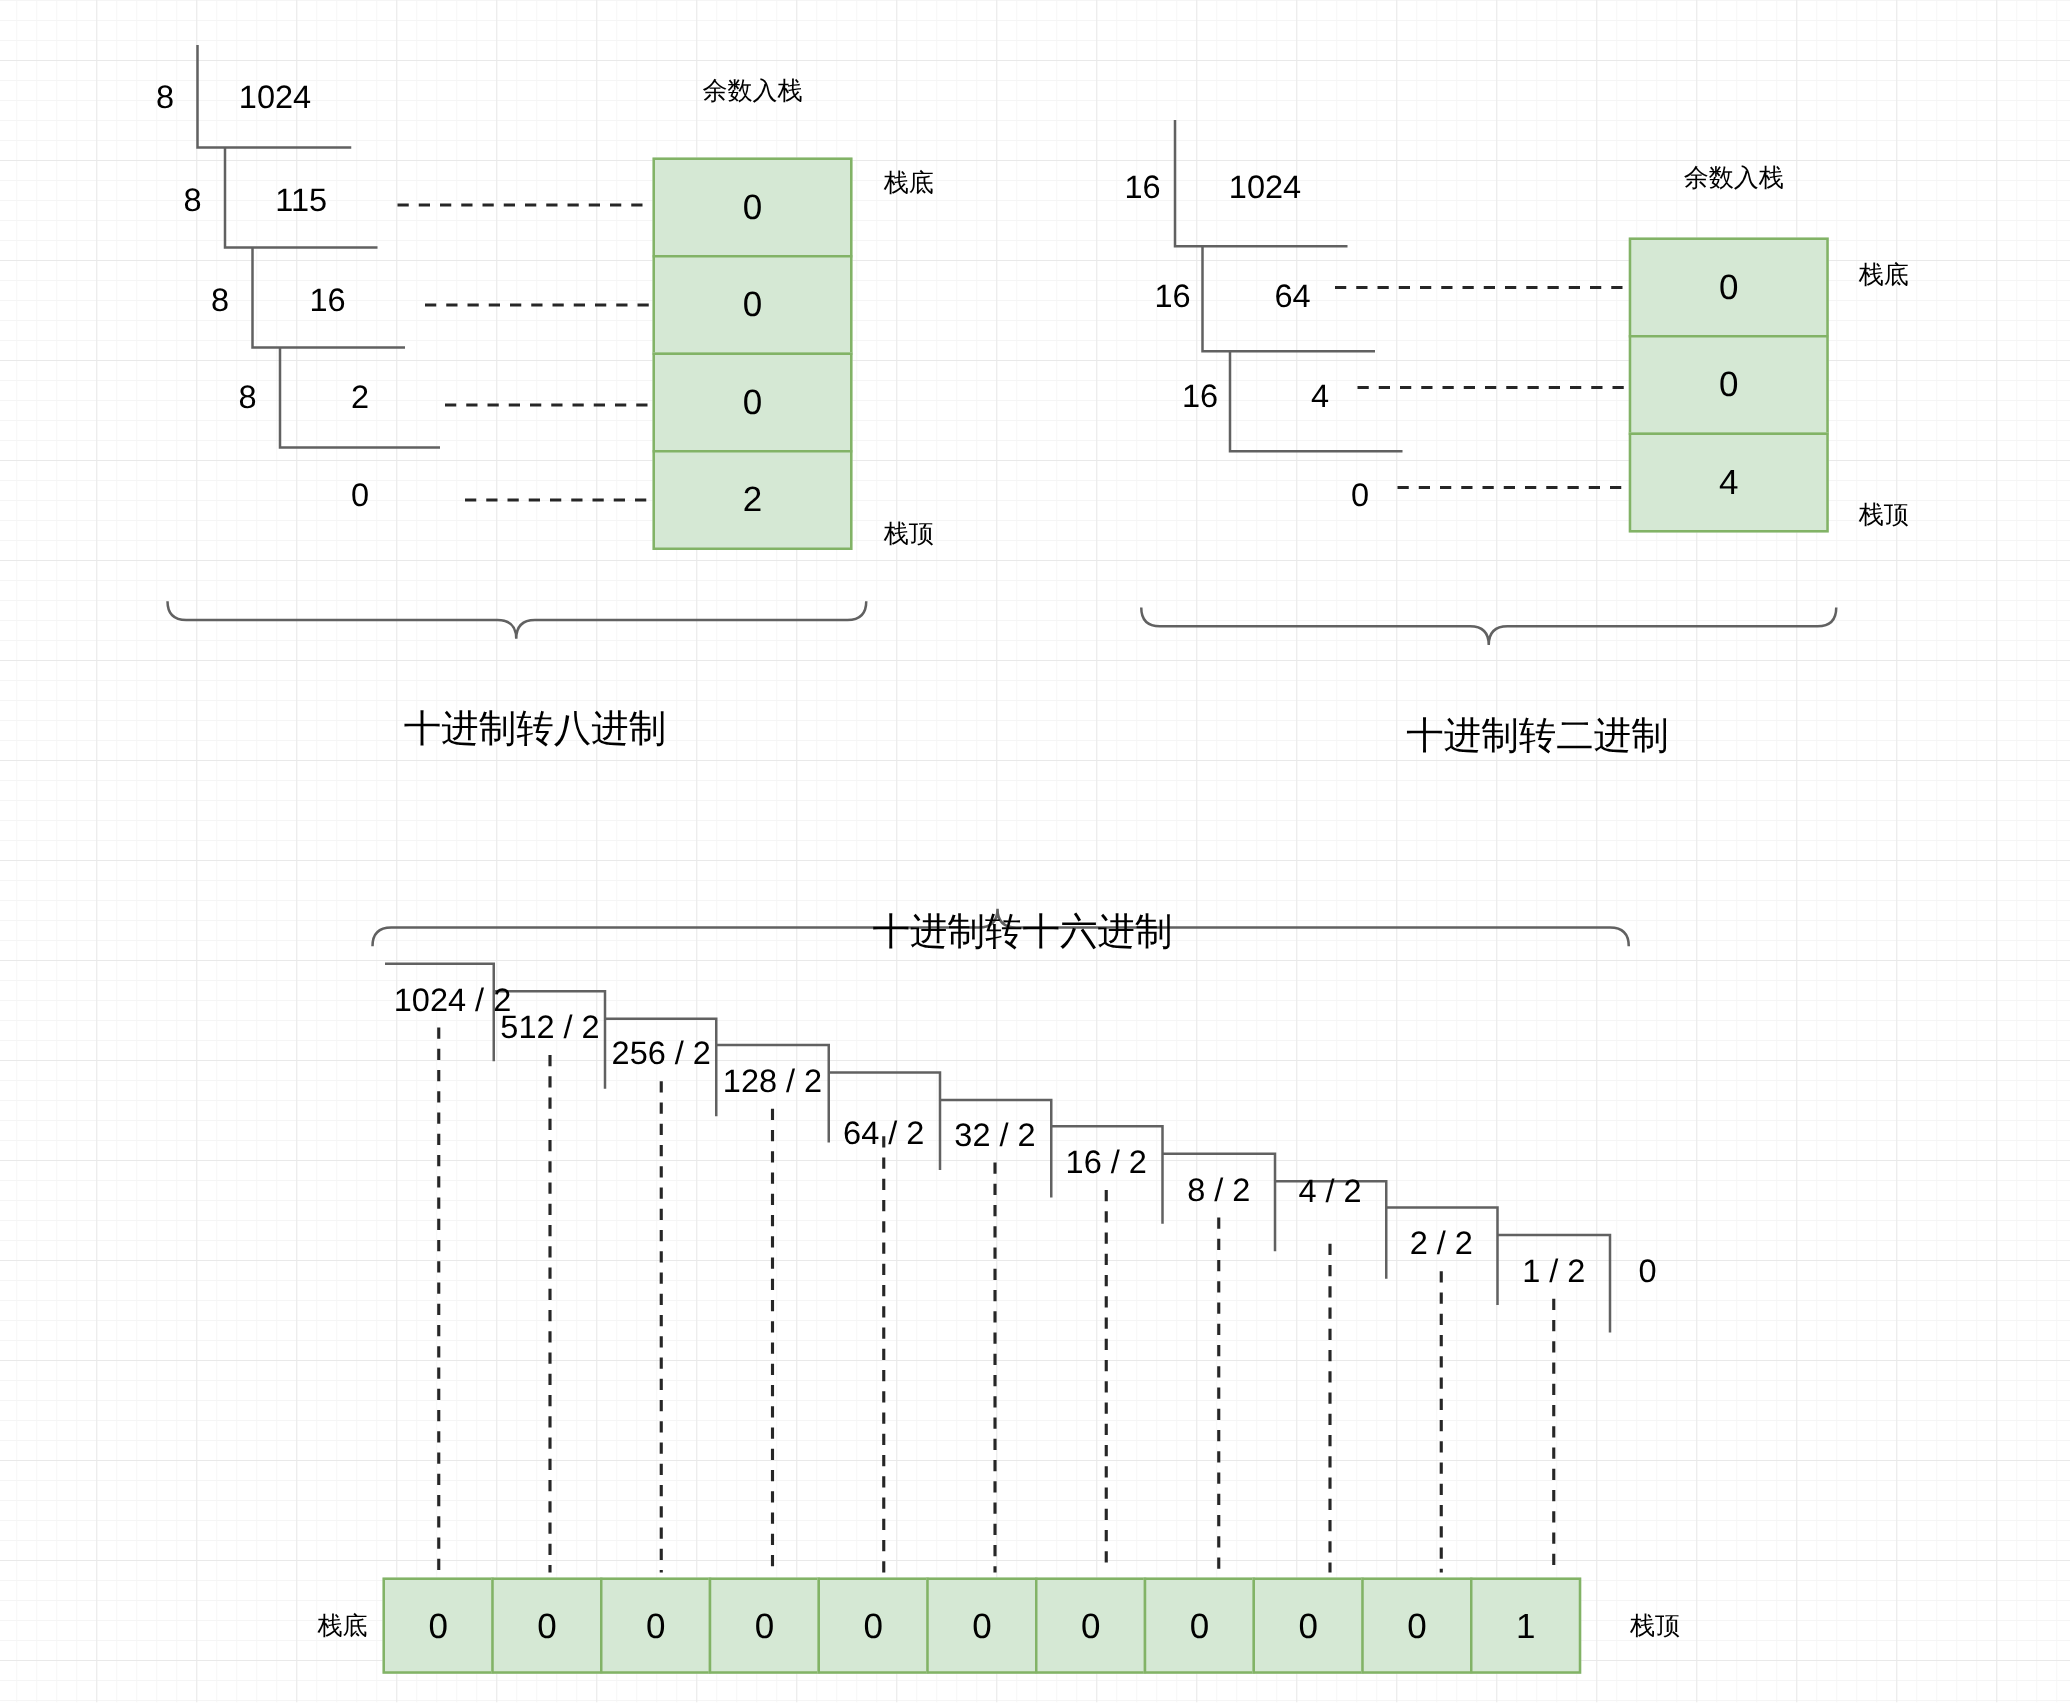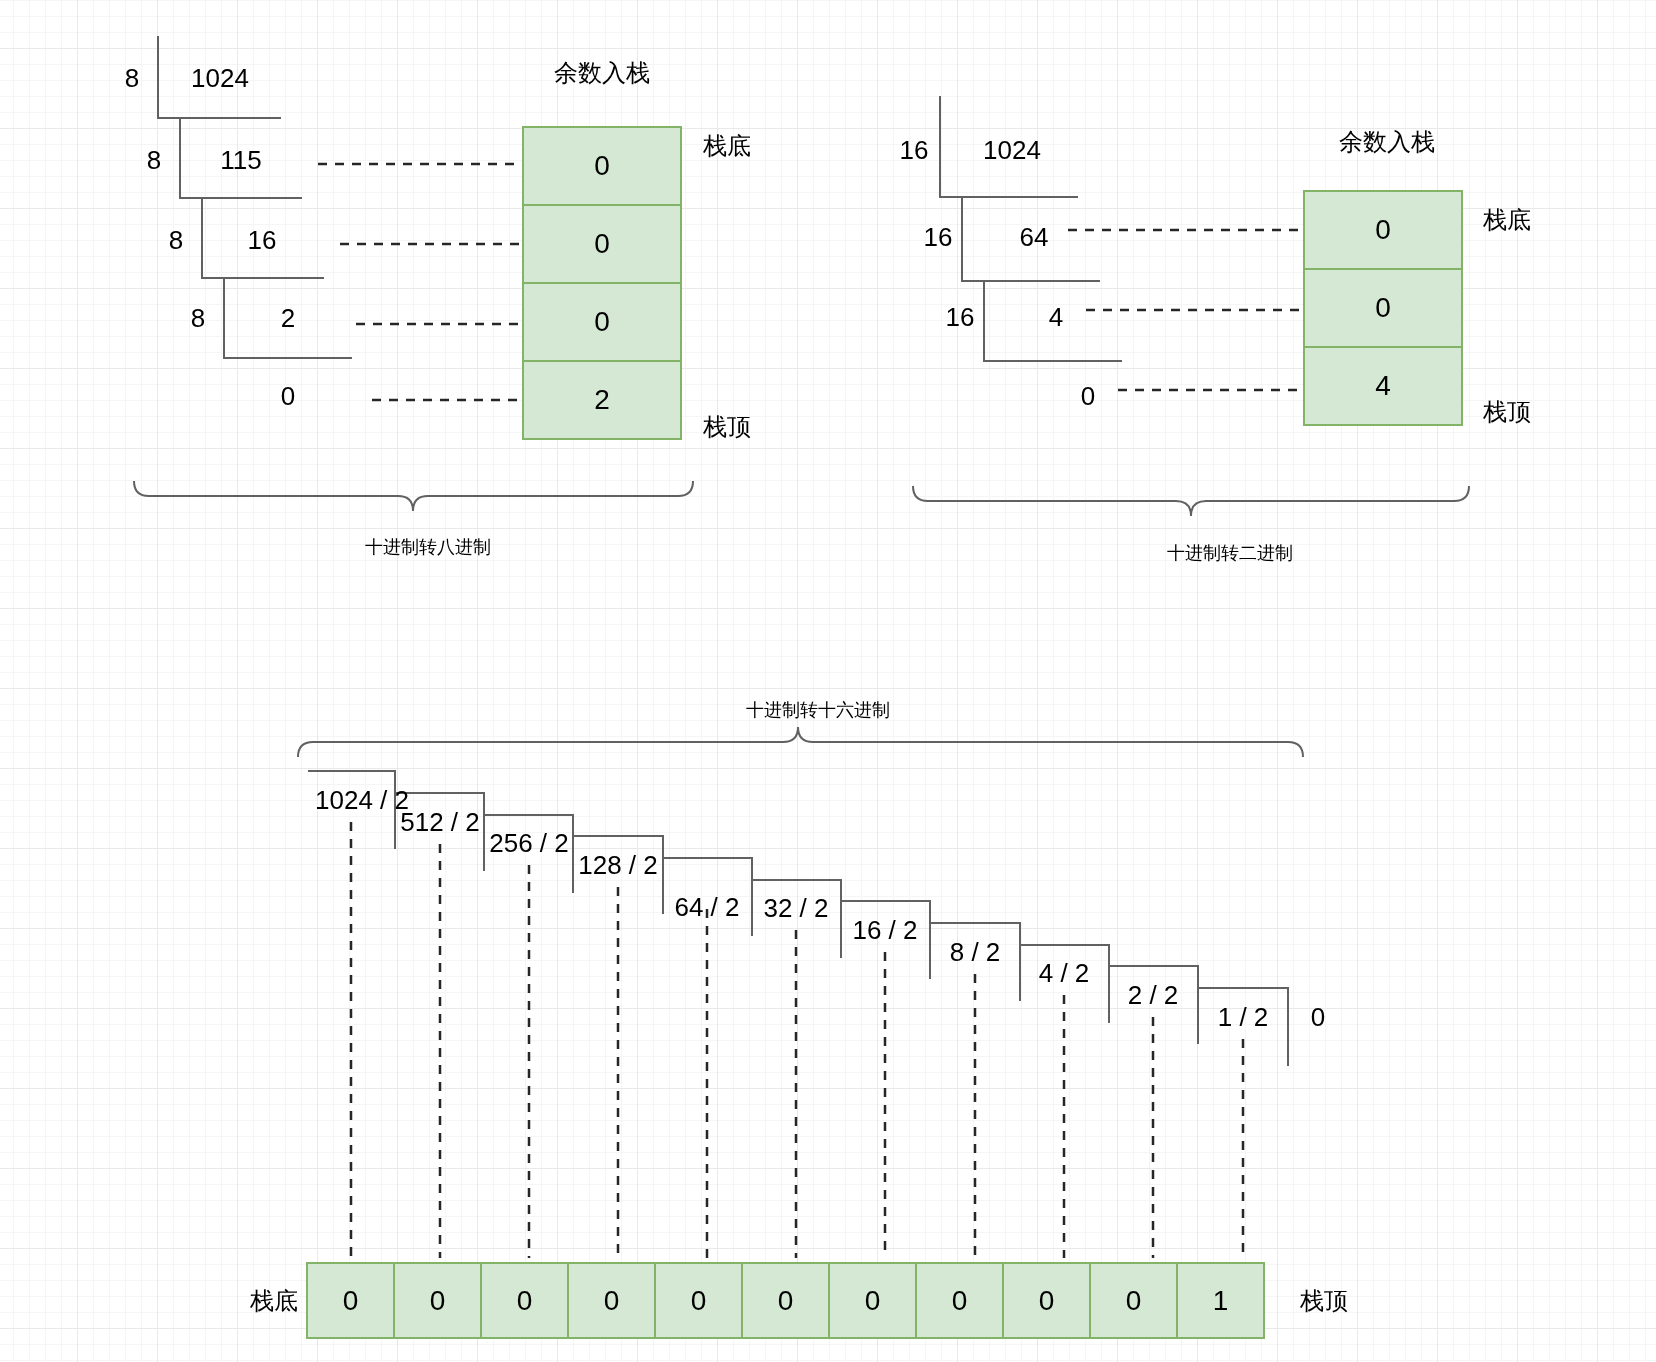--- a/index.html
+++ b/index.html
@@ -15,22 +15,22 @@
       linear-gradient(90deg, #f5f5f5 1px, transparent 1px);
     background-size:80px 80px,80px 80px,16px 16px,16px 16px;
     background-position:77px 48px,77px 48px,13px 0,13px 0;
     font-family:"Liberation Sans","DejaVu Sans",sans-serif;
   }
   svg.lines{position:absolute;left:0;top:0;width:1656px;height:1362px;}
   .solid{stroke:#616161;stroke-width:2;fill:none;}
   .dashed{stroke:#262626;stroke-width:2.5;fill:none;stroke-dasharray:9 8;}
   .lbl{position:absolute;transform:translate(-50%,-50%);white-space:nowrap;color:#000;}
   .num{font-size:26px;}
-  .cjk{font-size:24px;}
-  .cap{font-size:18px;}
+  .cjk{font-size:20px;}
+  .cap{font-size:30px;margin-top:36px;}
   .vstack{position:absolute;}
   .cell{
     box-sizing:border-box;border:2px solid #82b366;background:#d5e8d4;
     display:flex;align-items:center;justify-content:center;
     font-size:28px;color:#000;
   }
   .vstack .cell{width:160px;height:80px;margin-top:-2px;}
   .vstack .cell:first-child{margin-top:0;}
   .hstack{position:absolute;display:flex;}
   .hstack .cell{width:89px;height:77px;margin-left:-2px;}
@@ -139,21 +139,21 @@
   <span class="lbl cap" style="left:818px;top:710px">十进制转十六进制</span>
 
   <span class="lbl num" style="left:362px;top:800px">1024 / 2</span>
   <span class="lbl num" style="left:440px;top:822px">512 / 2</span>
   <span class="lbl num" style="left:529px;top:843px">256 / 2</span>
   <span class="lbl num" style="left:618px;top:865px">128 / 2</span>
   <span class="lbl num" style="left:707px;top:907px">64 / 2</span>
   <span class="lbl num" style="left:796px;top:908px">32 / 2</span>
   <span class="lbl num" style="left:885px;top:930px">16 / 2</span>
   <span class="lbl num" style="left:975px;top:952px">8 / 2</span>
-  <span class="lbl num" style="left:1064px;top:973px">4 / 2</span>
+  <span class="lbl num" style="left:1064px;top:953px">4 / 2</span>
   <span class="lbl num" style="left:1153px;top:995px">2 / 2</span>
   <span class="lbl num" style="left:1243px;top:1017px">1 / 2</span>
   <span class="lbl num" style="left:1318px;top:1017px">0</span>
 
   <span class="lbl cjk" style="left:274px;top:1301px">栈底</span>
   <div class="hstack" style="left:306px;top:1262px">
     <div class="cell">0</div>
     <div class="cell">0</div>
     <div class="cell">0</div>
     <div class="cell">0</div>

